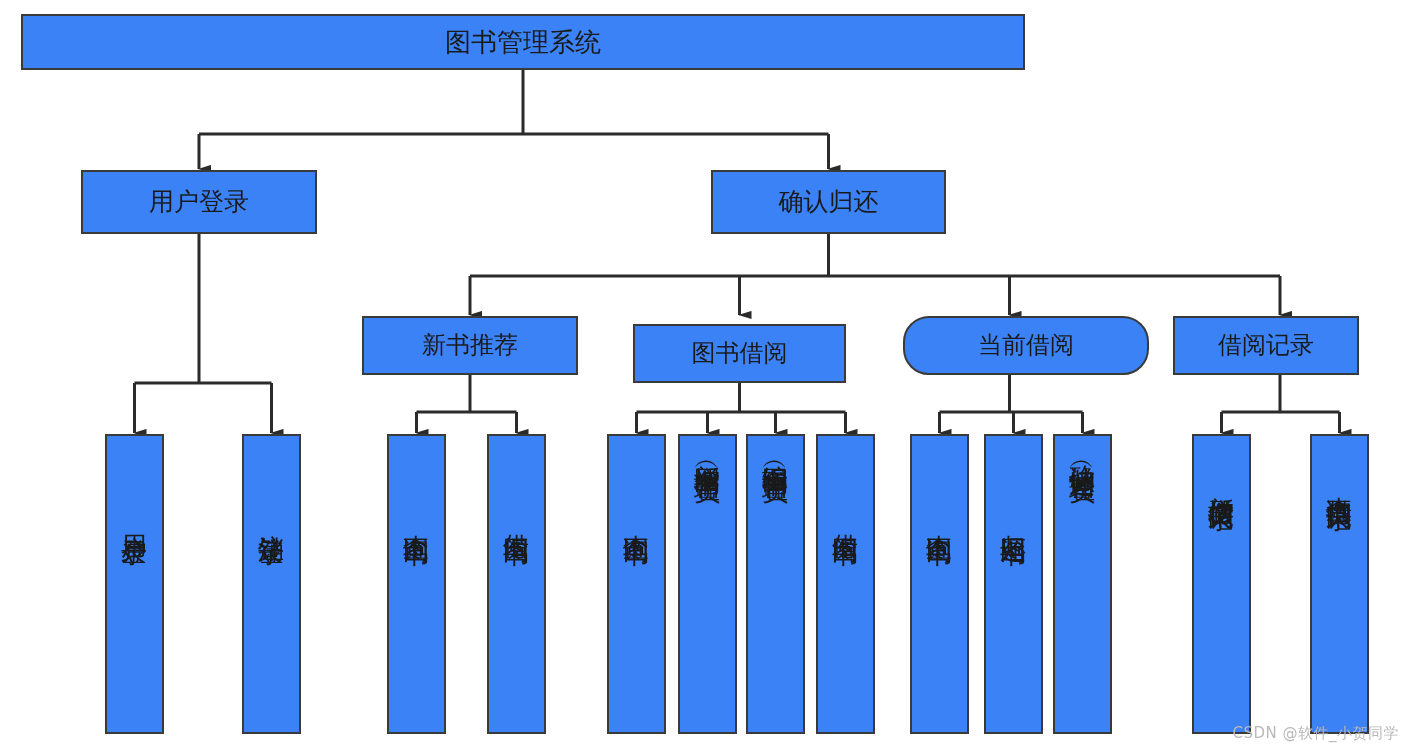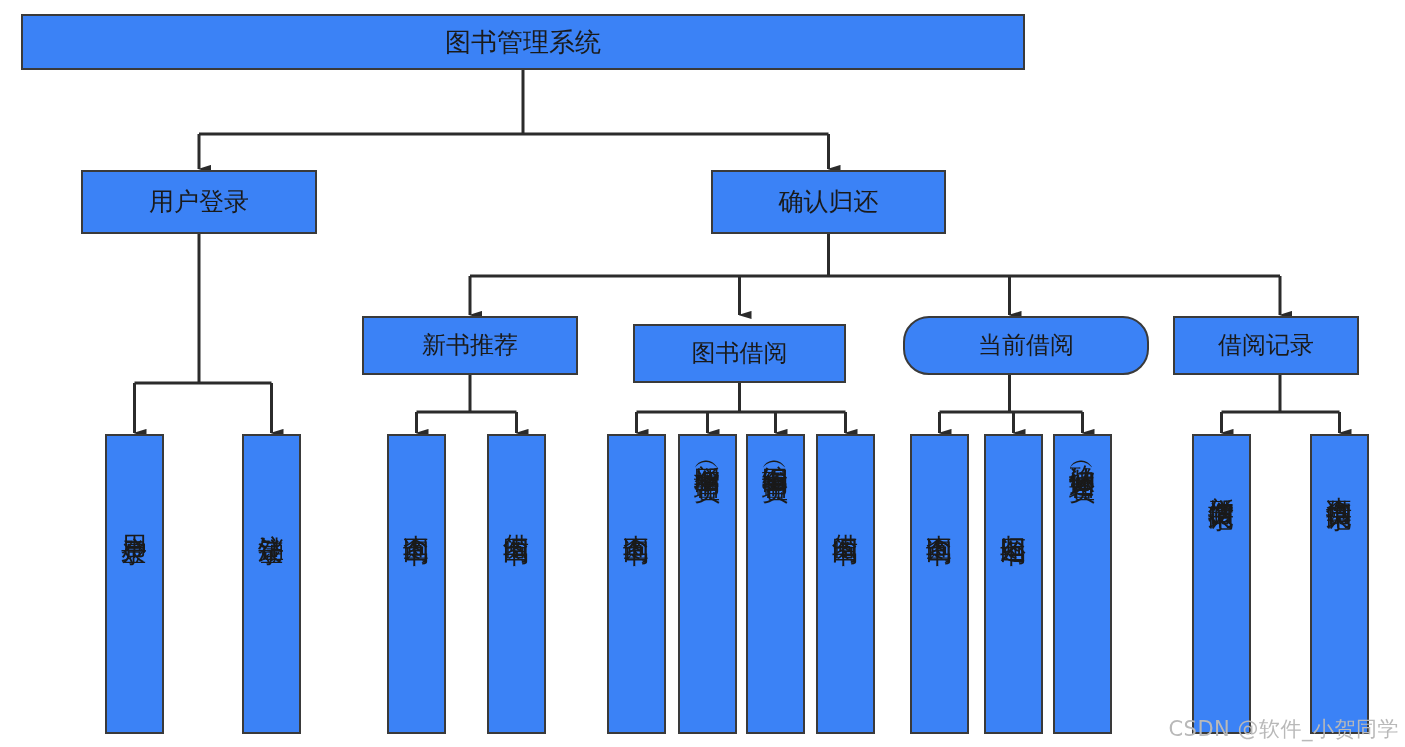--- a/index.html
+++ b/index.html
@@ -59,21 +59,21 @@
   .node.leaf.mid .node-label {
     padding-top: 72px;
   }
   .node.leaf.tall .node-label {
     padding-top: 2px;
   }
   .watermark {
     position: absolute;
     right: 6px;
     bottom: 4px;
-    font-size: 21px;
+    font-size: 15px;
     color: #b9b9b9;
     letter-spacing: 0.5px;
     white-space: nowrap;
     z-index: 6;
     font-family: "DejaVu Sans", "Liberation Sans", sans-serif;
   }
 </style>
 </head>
 <body>
 

